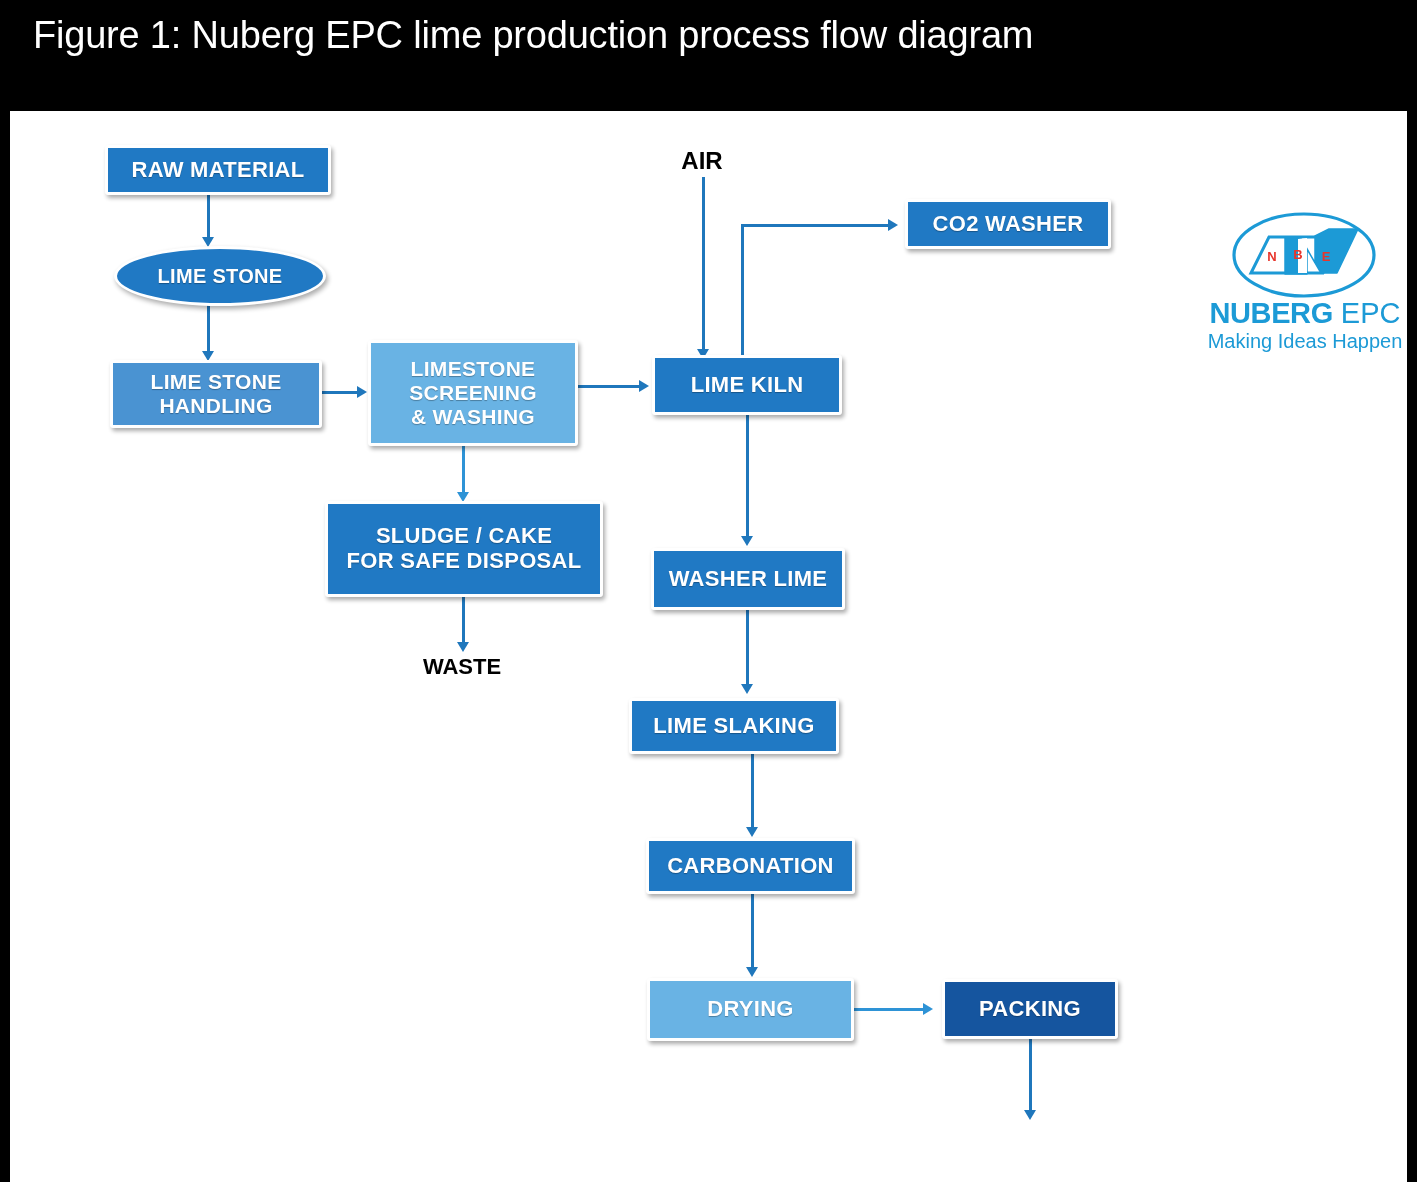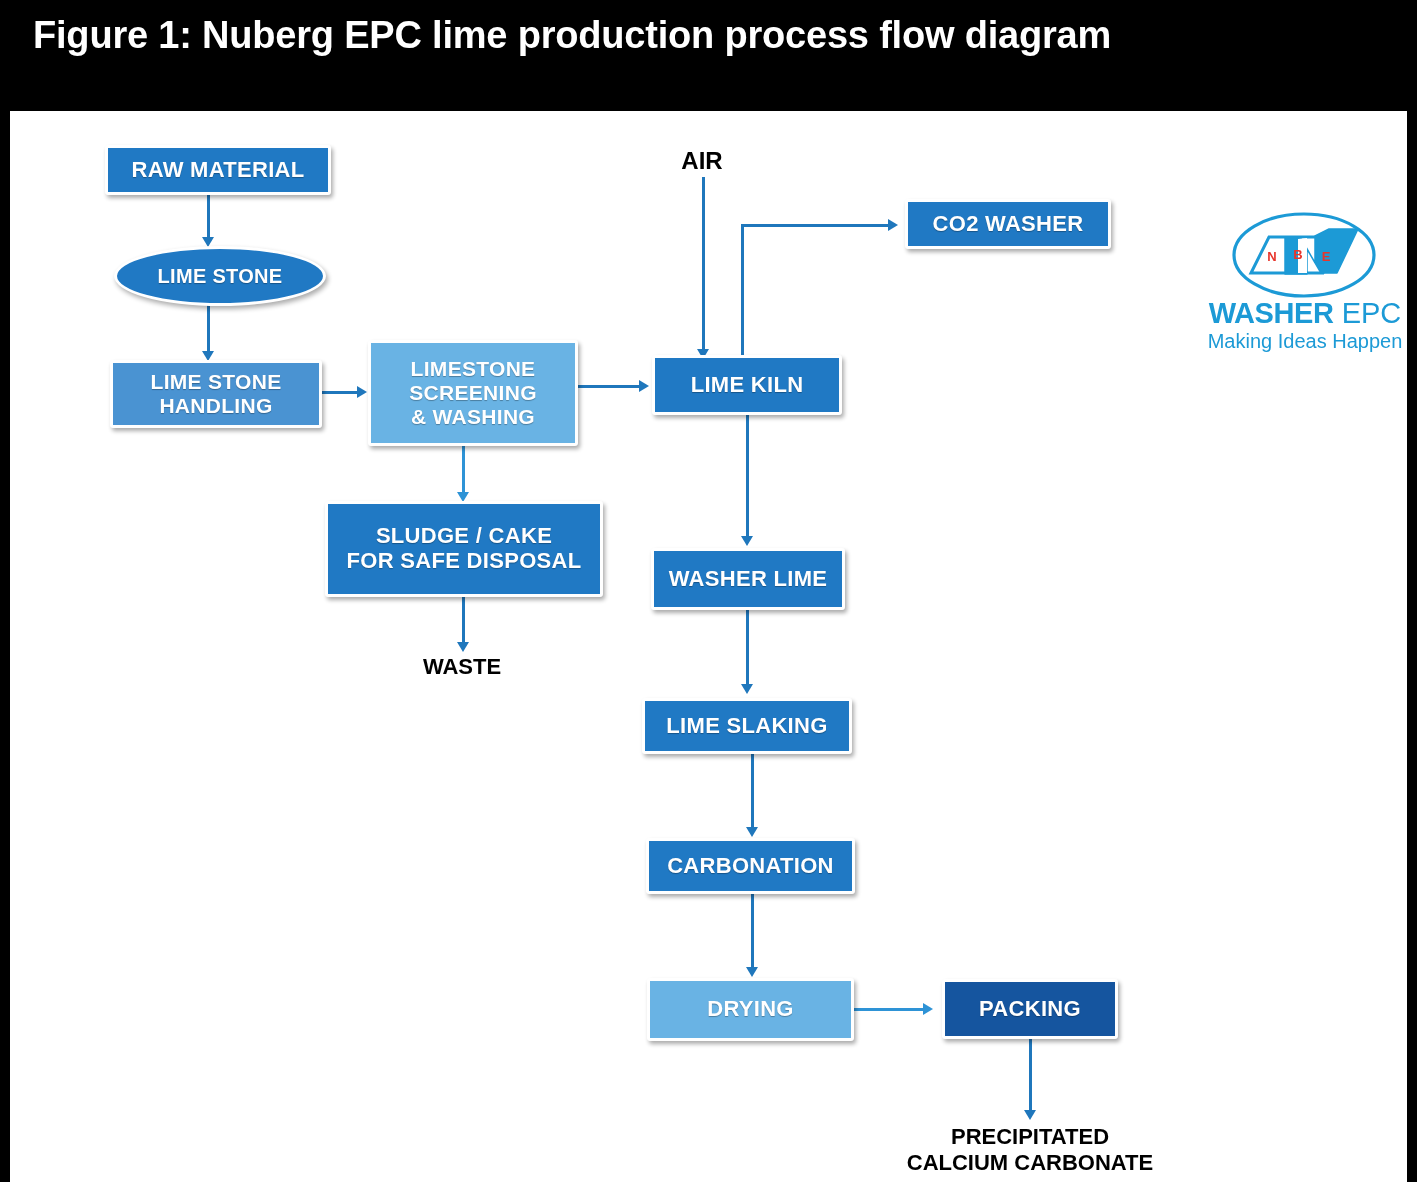--- a/index.html
+++ b/index.html
@@ -24,21 +24,21 @@
     width: 1417px;
     height: 78px;
     background: #000000;
   }
   #title-text {
     position: absolute;
     left: 33px;
     top: 14px;
     color: #ffffff;
     font-size: 38px;
-    font-weight: bold;
+    font-weight: normal;
     letter-spacing: -0.2px;
     white-space: nowrap;
   }
   
   #canvas {
     position: absolute;
     left: 10px;
     top: 78px;
     width: 1397px;
     height: 1094px;
@@ -209,43 +209,41 @@
 
     <div class="node tone-std" style="left:315px; top:390px; width:278px; height:96px; font-size:22px; white-space:pre-line;">SLUDGE / CAKE
 FOR SAFE DISPOSAL</div>
 
     <div class="node tone-std" style="left:642px; top:244px; width:190px; height:60px; font-size:22px;">LIME KILN</div>
 
     <div class="node tone-std" style="left:895px; top:88px; width:206px; height:50px; font-size:22px;">CO2 WASHER</div>
 
     <div class="node tone-std" style="left:641px; top:437px; width:194px; height:62px; font-size:22px;">WASHER LIME</div>
 
-    <div class="node tone-std" style="left:632px; top:587px; width:210px; height:56px; font-size:22px;">LIME SLAKING</div>
+    <div class="node tone-std" style="left:619px; top:587px; width:210px; height:56px; font-size:22px;">LIME SLAKING</div>
 
     <div class="node tone-std" style="left:636px; top:727px; width:209px; height:56px; font-size:22px;">CARBONATION</div>
 
     <div class="node tone-light" style="left:637px; top:867px; width:207px; height:63px; font-size:22px;">DRYING</div>
 
     <div class="node tone-dark" style="left:932px; top:868px; width:176px; height:60px; font-size:22px;">PACKING</div>
 
     <div class="flow-label" style="left:657px; top:36px; width:70px; font-size:24px;">AIR</div>
 
     <div class="flow-label" style="left:396px; top:543px; width:112px; font-size:22px;">WASTE</div>
 
-    <div class="flow-label" style="left:850px; top:1013px; width:340px; font-size:22px;">PRECIPITATED
-CALCIUM CARBONATE</div>
 
     <div id="logo">
       <svg id="logo-mark" viewBox="0 0 150 88">
         <ellipse cx="75" cy="44" rx="70" ry="41" fill="none" stroke="#1c9ad6" stroke-width="3.2"></ellipse>
         <path d="M22 62 L40 26 L112 26 L94 62 Z" fill="none" stroke="#1c9ad6" stroke-width="3"></path>
         <path d="M56 63 L56 27 L72 27 L86 52 L86 25 L100 18 L129 18 L108 62 L92 62 L78 38 L78 63 Z" fill="#1c9ad6" stroke="#1c9ad6" stroke-width="1.5" stroke-linejoin="round"></path>
         <path d="M78 27 L78 62 L69 62 L69 28 Z" fill="#ffffff"></path>
         <text x="43" y="50" font-family="'Liberation Sans',sans-serif" font-size="13" font-weight="bold" fill="#e8352c" text-anchor="middle">N</text>
         <text x="69" y="48" font-family="'Liberation Sans',sans-serif" font-size="13" font-weight="bold" fill="#e8352c" text-anchor="middle">B</text>
         <text x="97" y="50" font-family="'Liberation Sans',sans-serif" font-size="13" font-weight="bold" fill="#e8352c" text-anchor="middle">E</text>
       </svg>
-      <div id="logo-word"><span>WASHER</span><span class="light"> EPC</span></div>
+      <div id="logo-word"><span>NUBERG</span><span class="light"> EPC</span></div>
       <div id="logo-tag">Making Ideas Happen</div>
     </div>
 
   </div>
 </div>
 
 </body></html>

